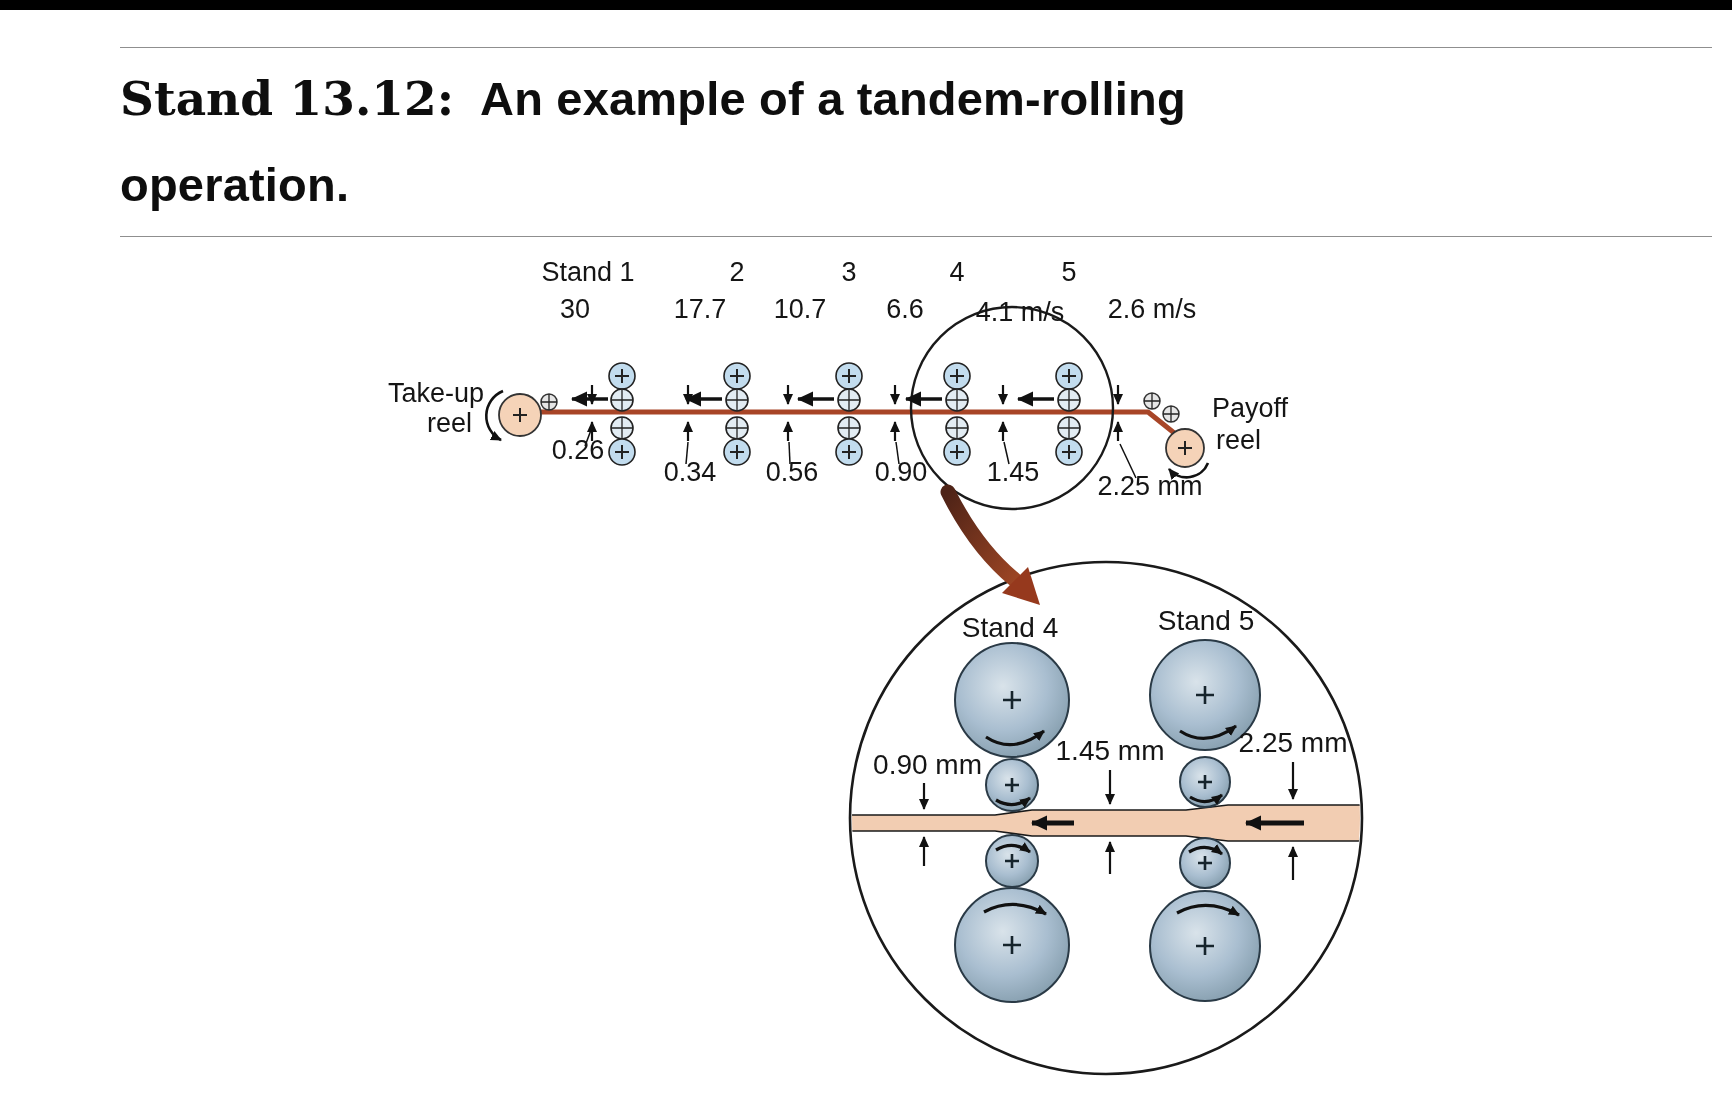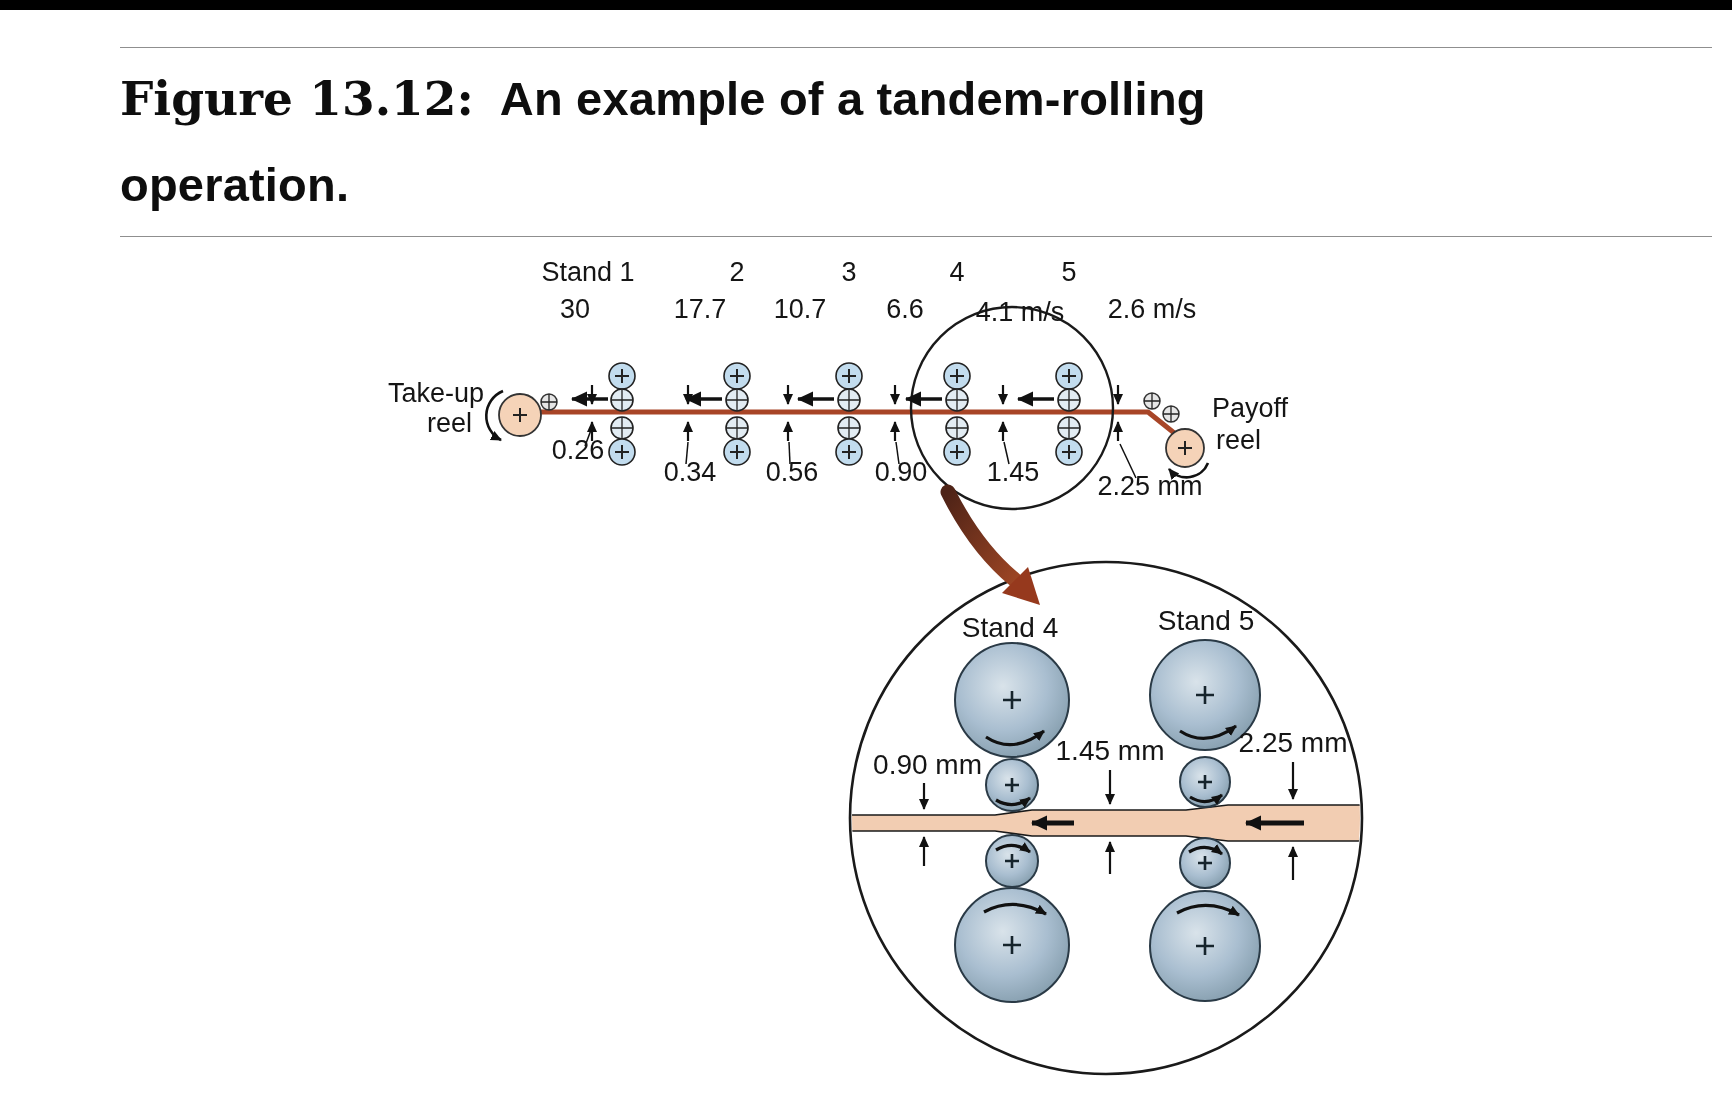--- a/index.html
+++ b/index.html
@@ -35,21 +35,21 @@
   .thin{stroke:#111;stroke-width:1.5;fill:none;}
   .rot{stroke:#111;stroke-width:3.2;fill:none;}
   .curl{stroke:#111;stroke-width:2.6;fill:none;}
 </style>
 </head>
 <body>
 
 <div class="page">
   <div class="topbar"></div>
   <hr class="rule rule-top">
-  <h1 class="figure-title"><span class="label">Figure 13.12:</span><span class="caption">An example of a tandem-rolling operation.</span></h1>
+  <h1 class="figure-title"><span class="label">Stand 13.12:</span><span class="caption">An example of a tandem-rolling operation.</span></h1>
   <hr class="rule rule-bottom">
 
   <div class="diagram-wrap">
   <svg width="1732" height="872" viewBox="0 240 1732 872">
     <defs>
       <radialGradient id="gRoll" cx="0.42" cy="0.38" r="0.78">
         <stop offset="0" stop-color="#d9e3ea"></stop>
         <stop offset="0.5" stop-color="#a9bed0"></stop>
         <stop offset="1" stop-color="#76909f"></stop>
       </radialGradient>

